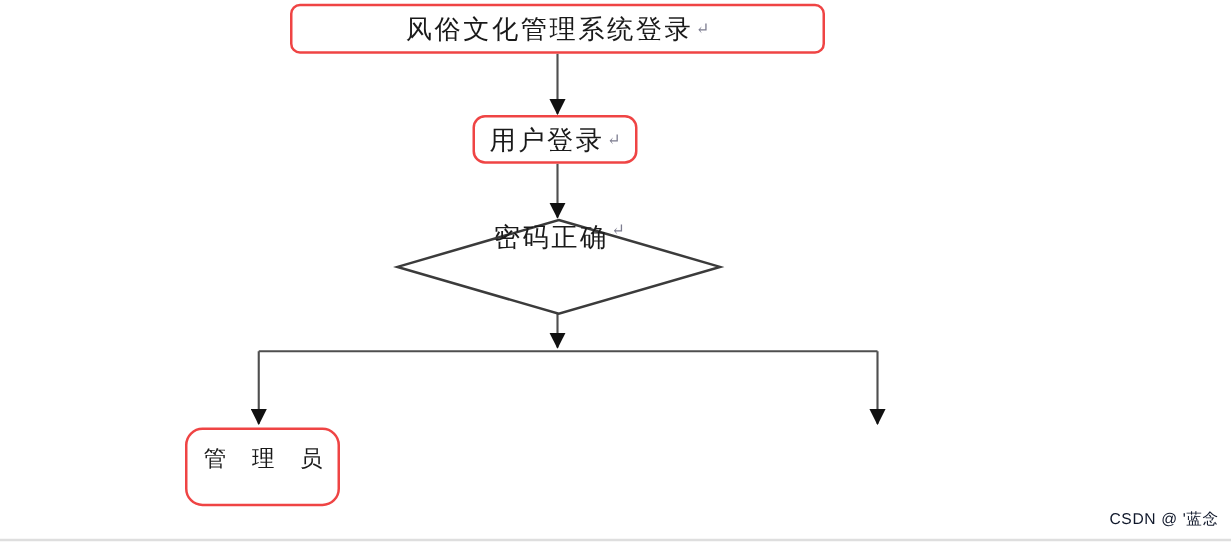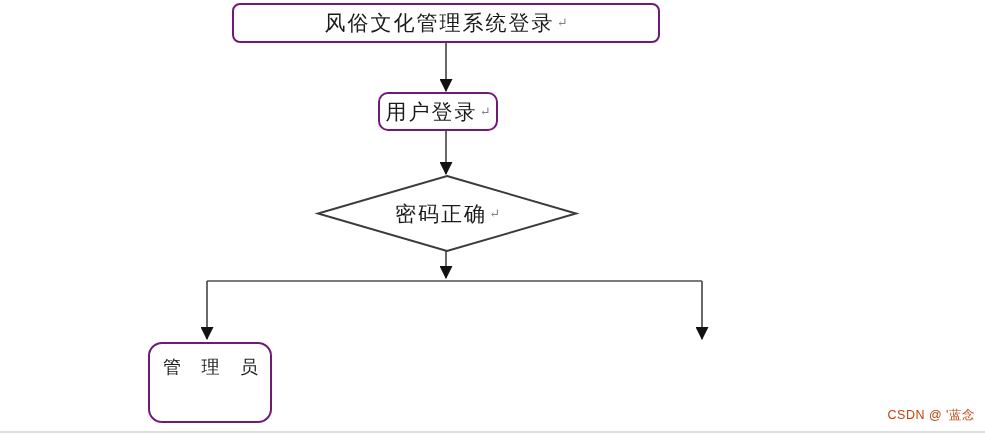--- a/index.html
+++ b/index.html
@@ -12,63 +12,63 @@
     overflow: hidden;
     font-family: "Liberation Serif", "DejaVu Serif", serif;
   }
   .connectors {
     position: absolute;
     left: 0; top: 0;
     width: 985px; height: 436px;
   }
   .node {
     position: absolute;
-    border: 2px solid #701a75;
+    border: 2px solid #ef4444;
     background: #ffffff;
     color: #1a1a1a;
     display: flex;
     align-items: center;
     justify-content: center;
     font-size: 21px;
     letter-spacing: 2px;
     white-space: nowrap;
   }
   .node-title   { left: 232px; top: 3px;   width: 428px; height: 40px; border-radius: 8px; }
-  .node-login   { left: 378px; top: 92px;  width: 120px; height: 39px; border-radius: 10px; }
+  .node-login   { left: 378px; top: 92px;  width: 132px; height: 39px; border-radius: 10px; }
   .node-admin, .node-user {
-    left: 148px; top: 342px; width: 124px; height: 81px;
+    left: 148px; top: 342px; width: 124px; height: 63px;
     border-radius: 14px;
     display: block;
     font-size: 18px;
     line-height: 28px;
     letter-spacing: 0;
     padding: 9px 12px 0 13px;
     white-space: normal;
   }
   .node-user { left: 643px; width: 125px; }
   .jline { text-align: justify; text-align-last: justify; }
   .diamond-label {
     position: absolute;
     left: 318px; top: 176px; width: 259px; height: 76px;
-    display: flex; align-items: center; justify-content: center;
+    display: flex; align-items: flex-start; justify-content: center;
     font-size: 21px; letter-spacing: 2px; color: #1a1a1a;
     white-space: nowrap;
   }
   .ret {
     font-size: 13px;
     color: #7d7d90;
     letter-spacing: 0;
     margin-left: 2px;
   }
   .watermark {
     position: absolute;
     right: 10px; top: 407px;
     font-family: "Liberation Sans", "DejaVu Sans", sans-serif;
     font-size: 12.5px;
-    color: #c2410c;
+    color: #0f172a;
     letter-spacing: 0.5px;
   }
   .page-edge {
     position: absolute;
     left: 0; top: 431px;
     width: 985px; height: 2px;
     background: #dedede;
   }
 </style>
 </head>

